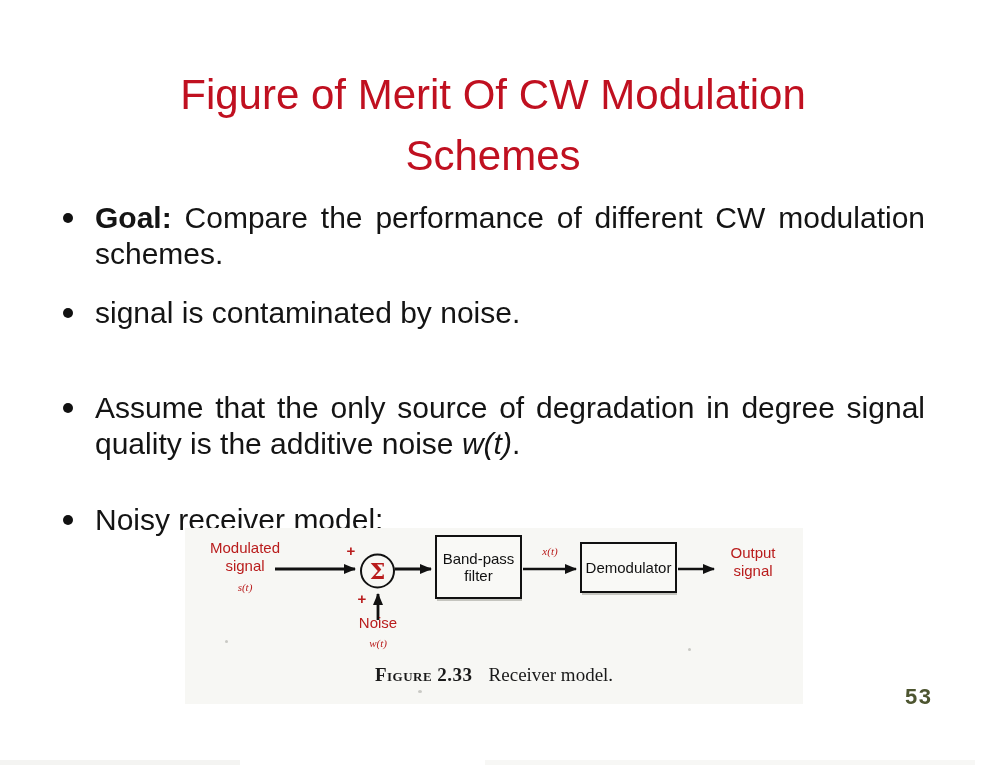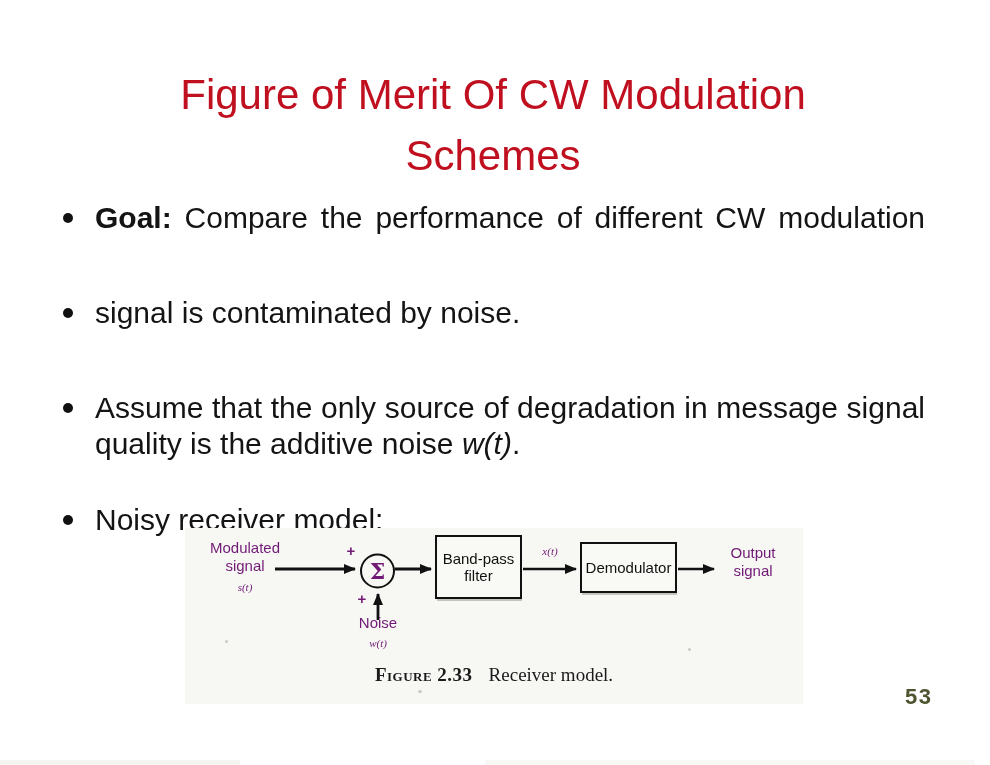--- a/index.html
+++ b/index.html
@@ -33,21 +33,21 @@
   .bold{font-weight:bold;}
   .it{font-style:italic;}
   
   .figure{
     position:absolute;left:185px;top:528px;width:618px;height:176px;
     background:#f7f7f4;
   }
   .figure svg{position:absolute;left:0;top:0;}
   .dlabel{
     position:absolute;font-size:15px;line-height:18px;text-align:center;
-    color:#701a75;
+    color:#b91c1c;
   }
   .math{
     font-family:"Liberation Serif",serif;font-style:italic;font-size:11px;
   }
   .plus{font-size:15px;font-weight:700;line-height:18px;}
   .sigma{
     font-family:"DejaVu Serif",serif;font-style:normal;
     font-size:22px;font-weight:600;line-height:28px;
   }
   .dbox{
@@ -78,34 +78,35 @@
 
 <div class="title">
   <div>Figure of Merit Of CW Modulation</div>
   <div>Schemes</div>
 </div>
 
 <div class="bullet" style="top:200px;">
   <span class="dot"></span>
   <div class="btext">
     <div class="line j"><span class="bold">Goal:</span><span> Compare the performance of different CW modulation</span></div>
+    <div class="line">schemes.</div>
   </div>
 </div>
 
 <div class="bullet" style="top:295px;">
   <span class="dot"></span>
   <div class="btext">
     <div class="line">signal is contaminated by noise.</div>
   </div>
 </div>
 
 <div class="bullet" style="top:390px;">
   <span class="dot"></span>
   <div class="btext">
-    <div class="line j">Assume that the only source of degradation in message signal</div>
+    <div class="line j">Assume that the only source of degradation in degree signal</div>
     <div class="line"><span>quality is the additive noise </span><span class="it">w(t)</span><span>.</span></div>
   </div>
 </div>
 
 <div class="bullet" style="top:502px;">
   <span class="dot"></span>
   <div class="btext">
     <div class="line">Noisy receiver model:</div>
   </div>
 </div>

